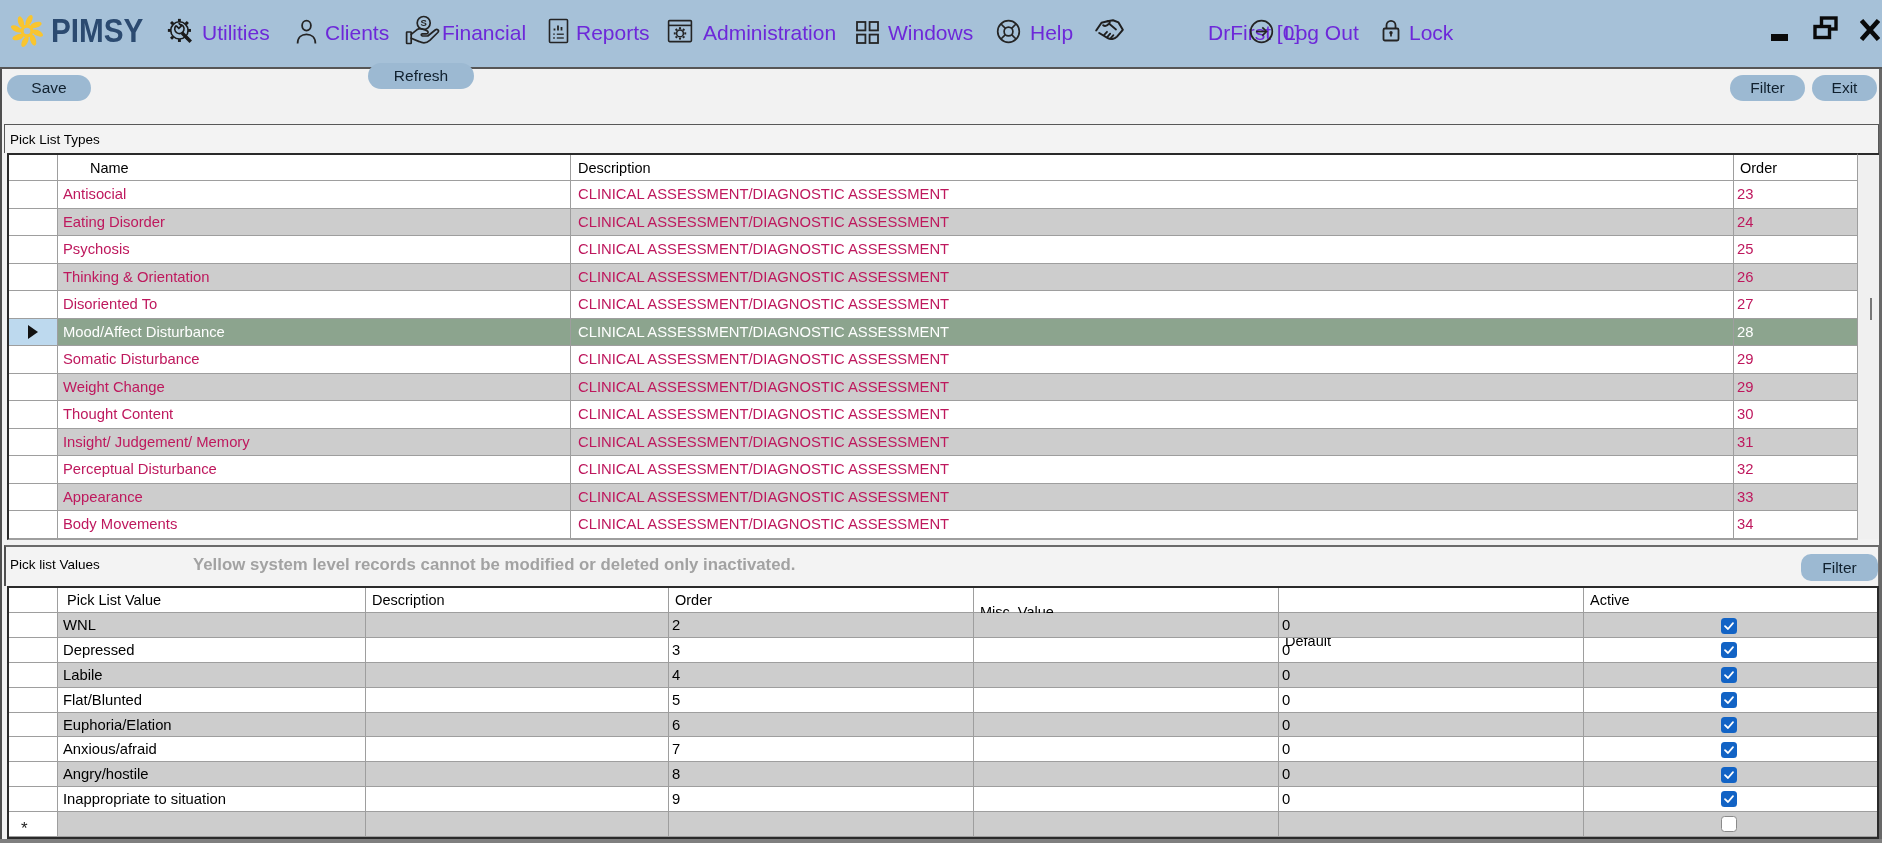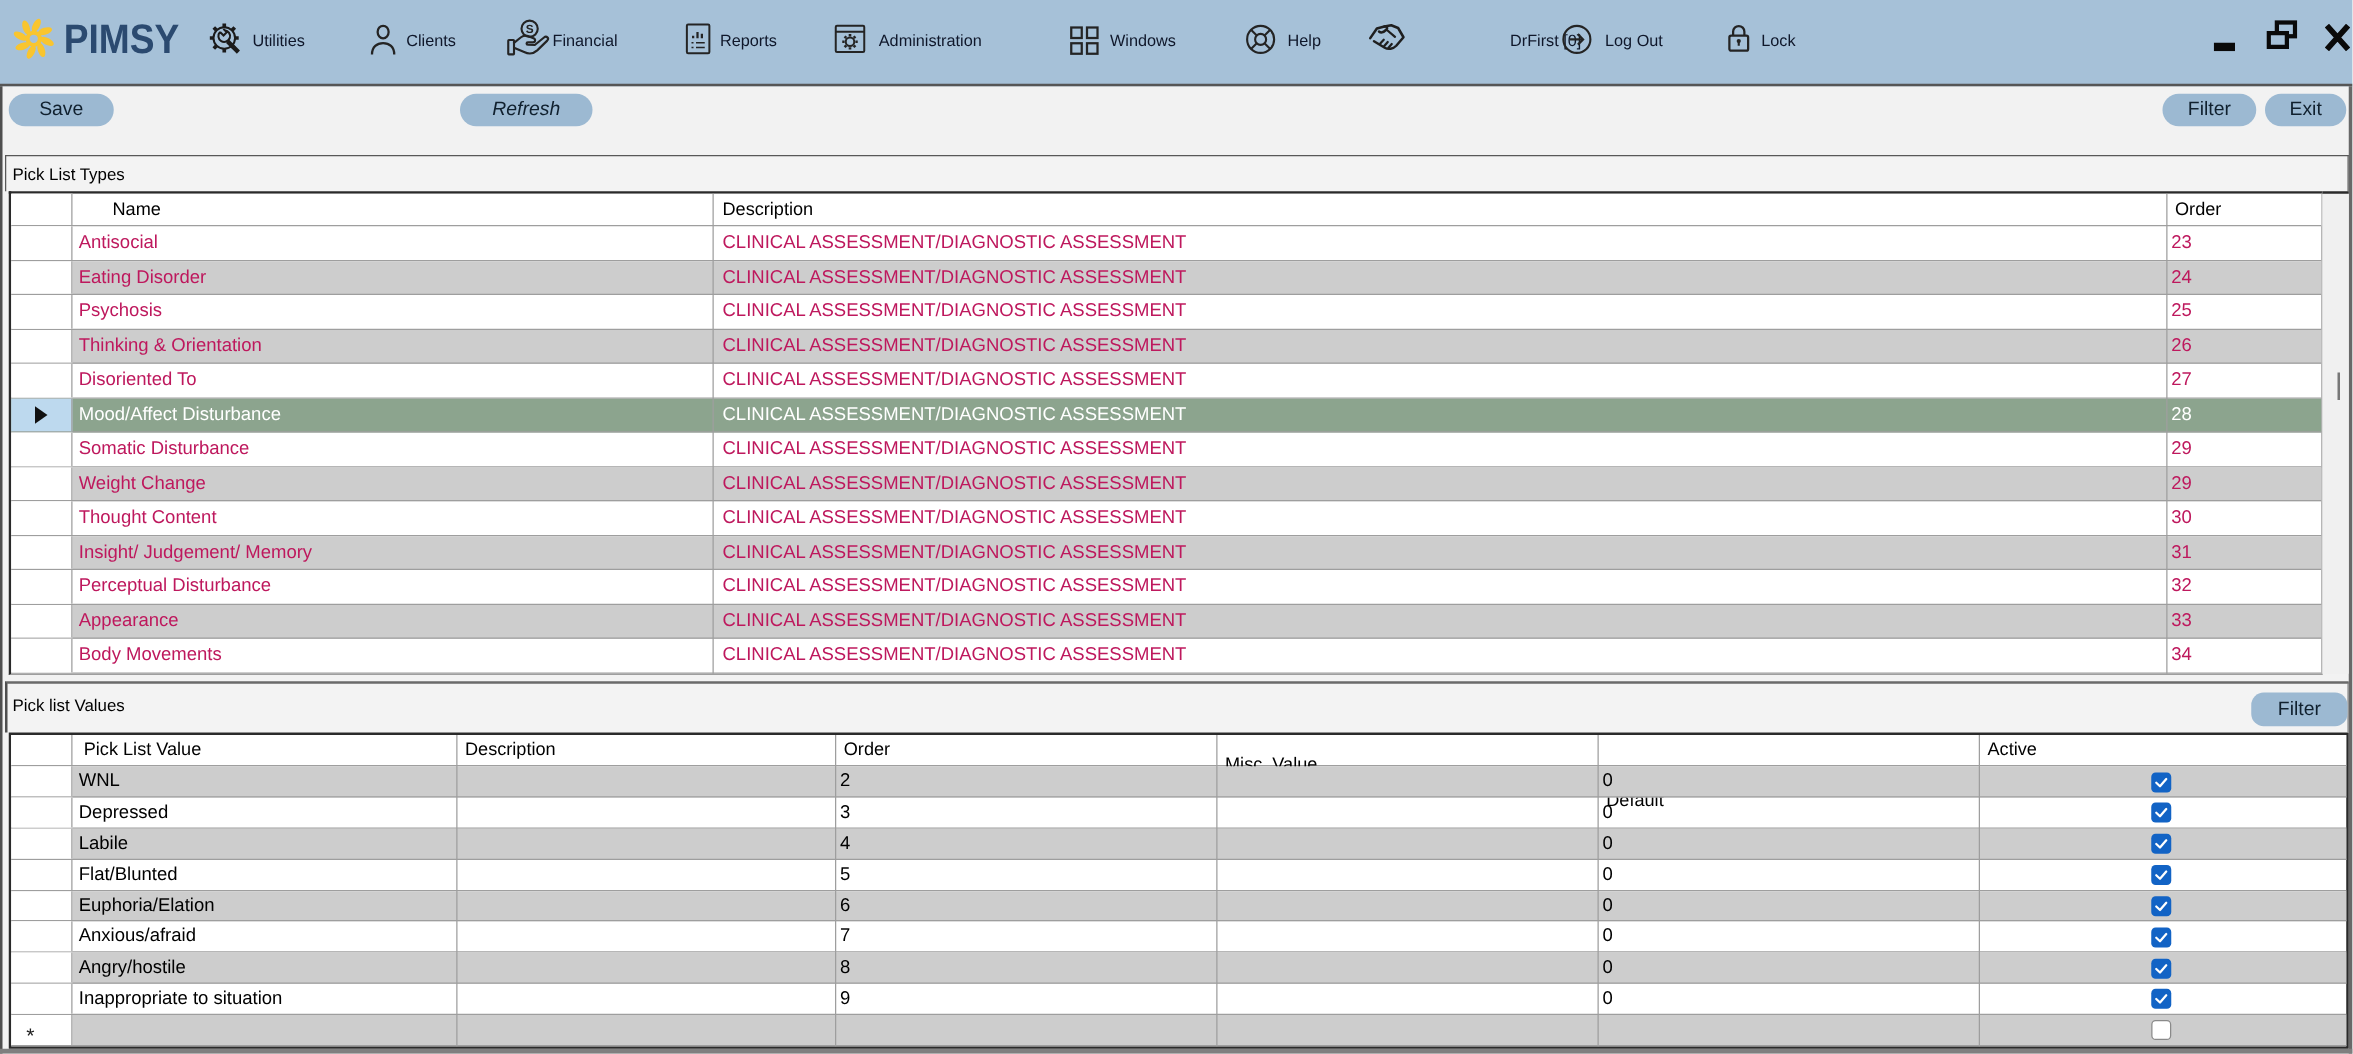--- a/index.html
+++ b/index.html
@@ -9,21 +9,21 @@
   font-family:"Liberation Sans",sans-serif;
   background:#f2f2f2;
 }
 .abs { position:absolute; }
 
 
 #titlebar {
   position:absolute; left:0; top:0; width:1882px; height:69px;
   background:#a6c1d8; border-bottom:2px solid #565656;
 }
-.mtx { position:absolute; top:0; height:65px; line-height:65px; font-size:13px; color:#0f172a; white-space:nowrap; }
+.mtx { position:absolute; top:0; height:65px; line-height:65px; font-size:21px; color:#6d28d9; white-space:nowrap; }
 
 
 #frame-l { position:absolute; left:0; top:69px; width:2px; height:774px; background:#4f4f4f; }
 #frame-r { position:absolute; left:1879px; top:69px; width:3px; height:774px; background:#686868; }
 #frame-b { position:absolute; left:0; top:839px; width:1882px; height:4px; background:#7f7f7f; }
 
 
 .btn {
   position:absolute; background:#9cb9d2; color:#10202e;
   font-size:15.5px; text-align:center; border-radius:13px;
@@ -230,21 +230,21 @@
   </svg>
   <svg class="abs" style="left:1860px; top:19px;" width="20" height="22" viewBox="0 0 20 22">
     <path d="M1.5 1.5 L18.5 20.5 M18.5 1.5 L1.5 20.5" stroke="#0a0a0a" stroke-width="4.6"></path>
   </svg>
 </div>
 <div id="frame-l"></div>
 <div id="frame-r"></div>
 <div id="frame-b"></div>
 
 <div class="btn" style="left:7px;  top:75px; width:84px;  height:26px; line-height:26px;">Save</div>
-<div class="btn" style="left:368px;top:75px; width:106px; height:26px; line-height:26px;font-style:italic;">Refresh</div>
+<div class="btn" style="left:368px;top:63px; width:106px; height:26px; line-height:26px;">Refresh</div>
 <div class="btn" style="left:1730px;top:75px; width:75px; height:26px; line-height:26px;">Filter</div>
 <div class="btn" style="left:1812px;top:75px; width:65px; height:26px; line-height:26px;">Exit</div>
 
 <div id="pltbar">
     <span>Pick List Types</span>
   </div>
 
 <div id="t1">
   <div class="hdr">
     <div class="rh" style="background:#fff;"></div>
@@ -335,20 +335,21 @@
   <div class="vline" style="left:561px;"></div>
   <div class="vline" style="left:1724px;"></div>
 </div>
 <div id="t1sb">
     <div class="thumb"></div>
   </div>
 <div class="abs" style="left:1858px; top:153px; width:21px; height:2px; background:#2a2a2a;"></div>
 
 <div id="plvbar">
   <span class="lbl">Pick list Values</span>
+  <span class="note">Yellow system level records cannot be modified or deleted only inactivated.</span>
 </div>
 <div class="btn" style="left:1801px;top:553.5px; width:77px; height:27px; line-height:27px; border-radius:10px;">Filter</div>
 
 <div id="t2">
   <div class="hdr">
     <div class="rh"></div>
     <div class="c1" style="left:58px;">Pick List Value</div>
     <div class="c2" style="left:363px;">Description</div>
     <div class="c3" style="left:666px;">Order</div>
     <div class="c4" style="left:971px;">Misc. Value</div>

